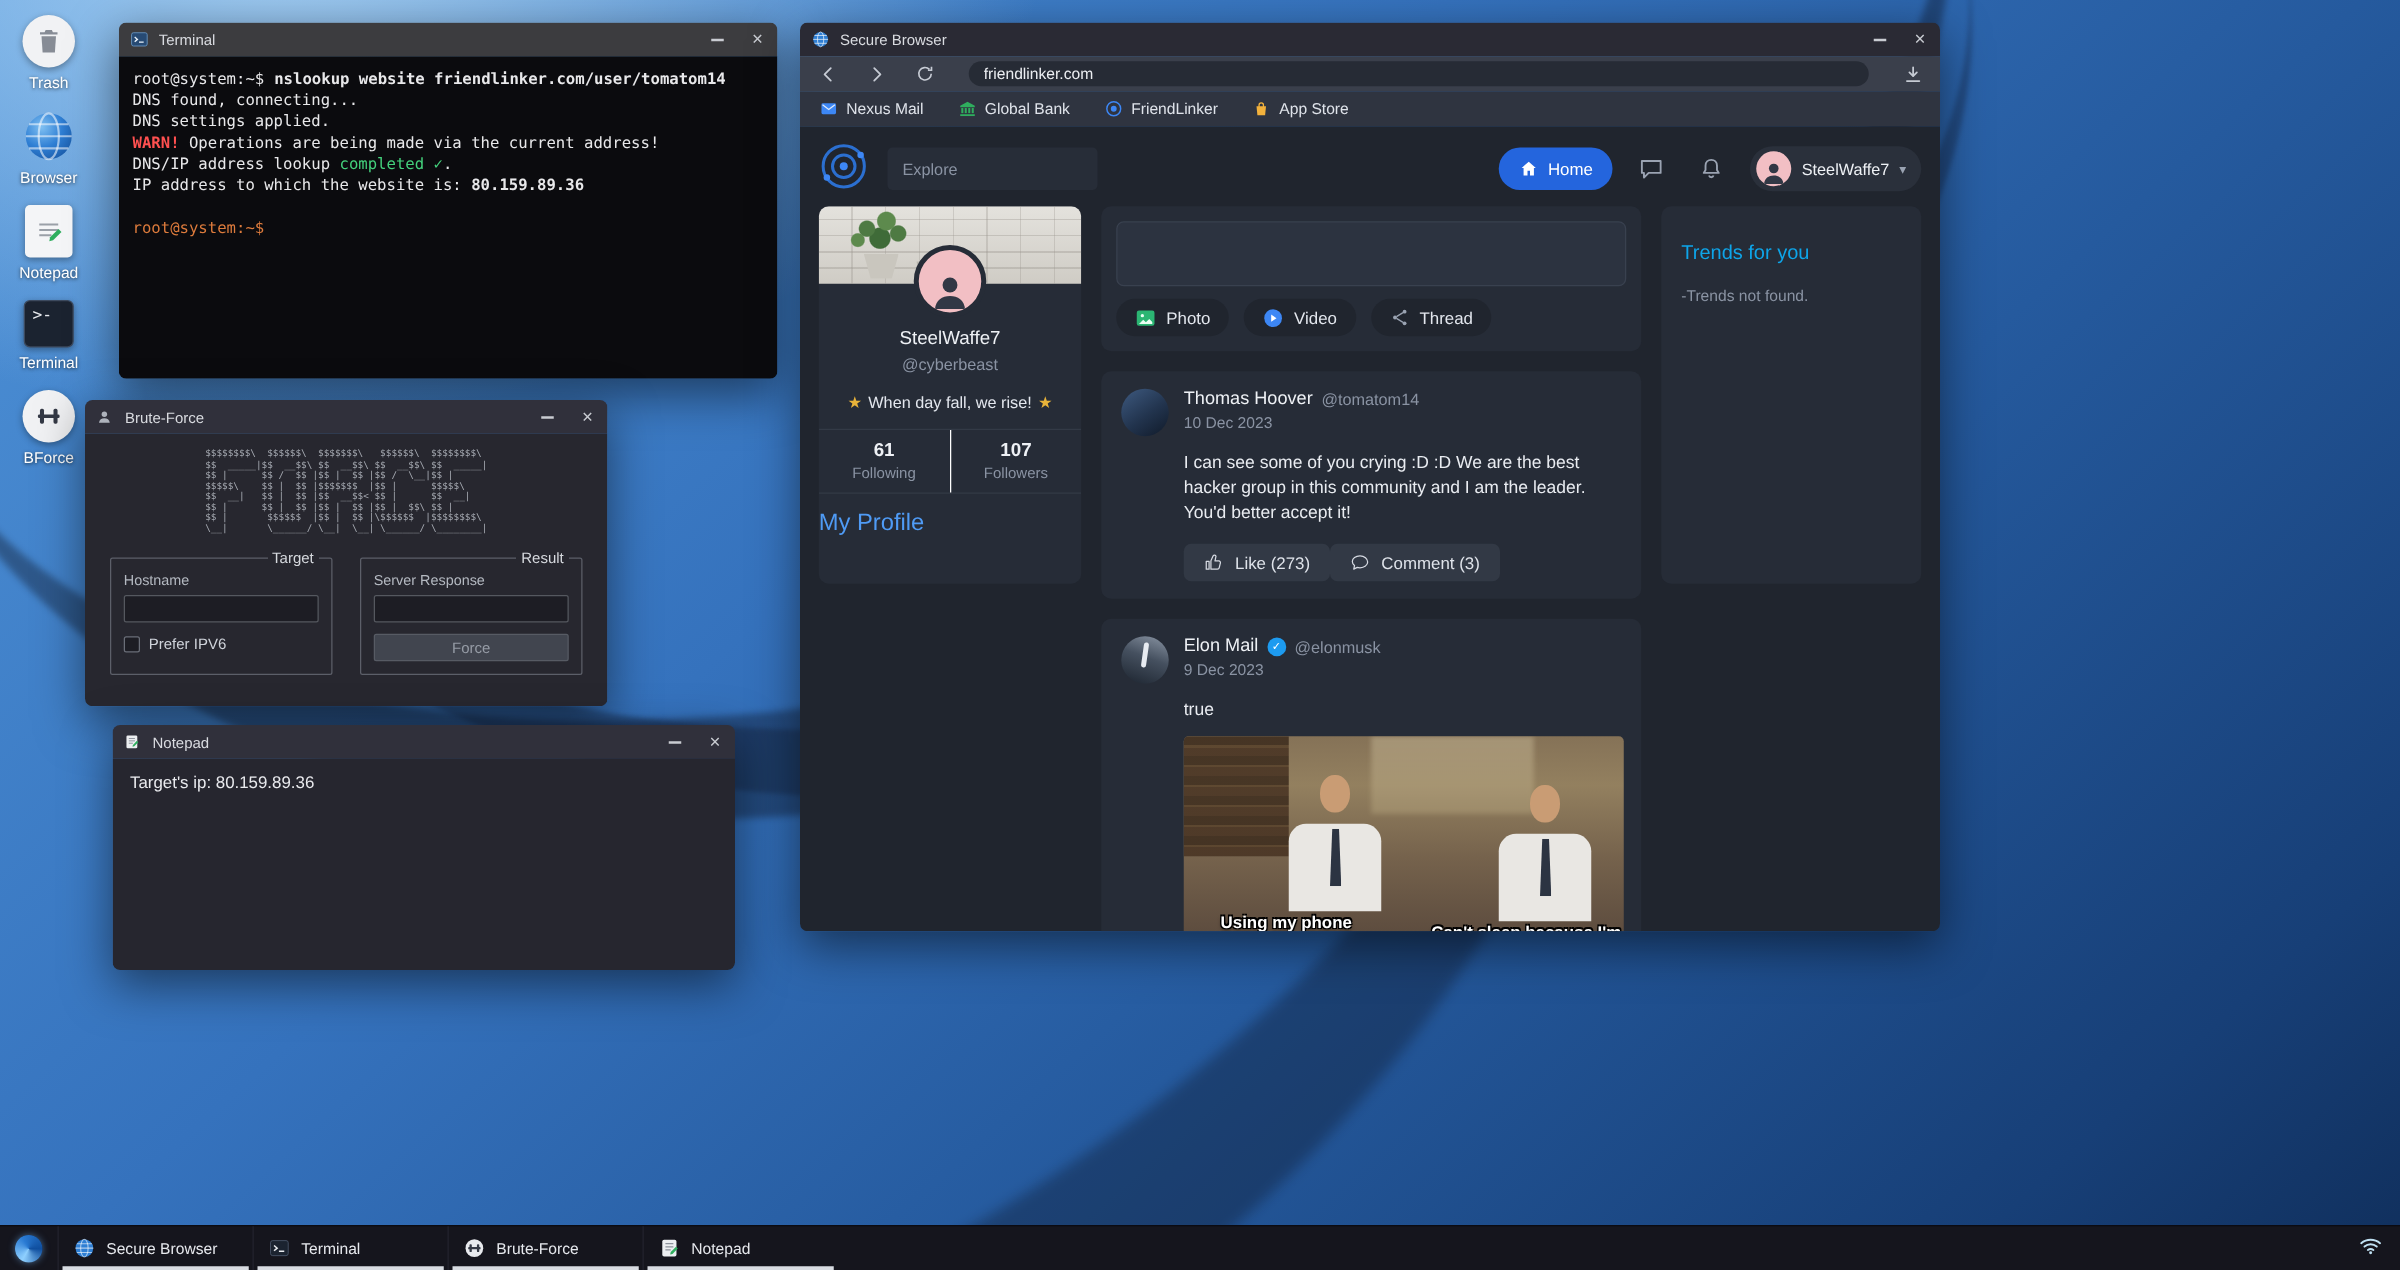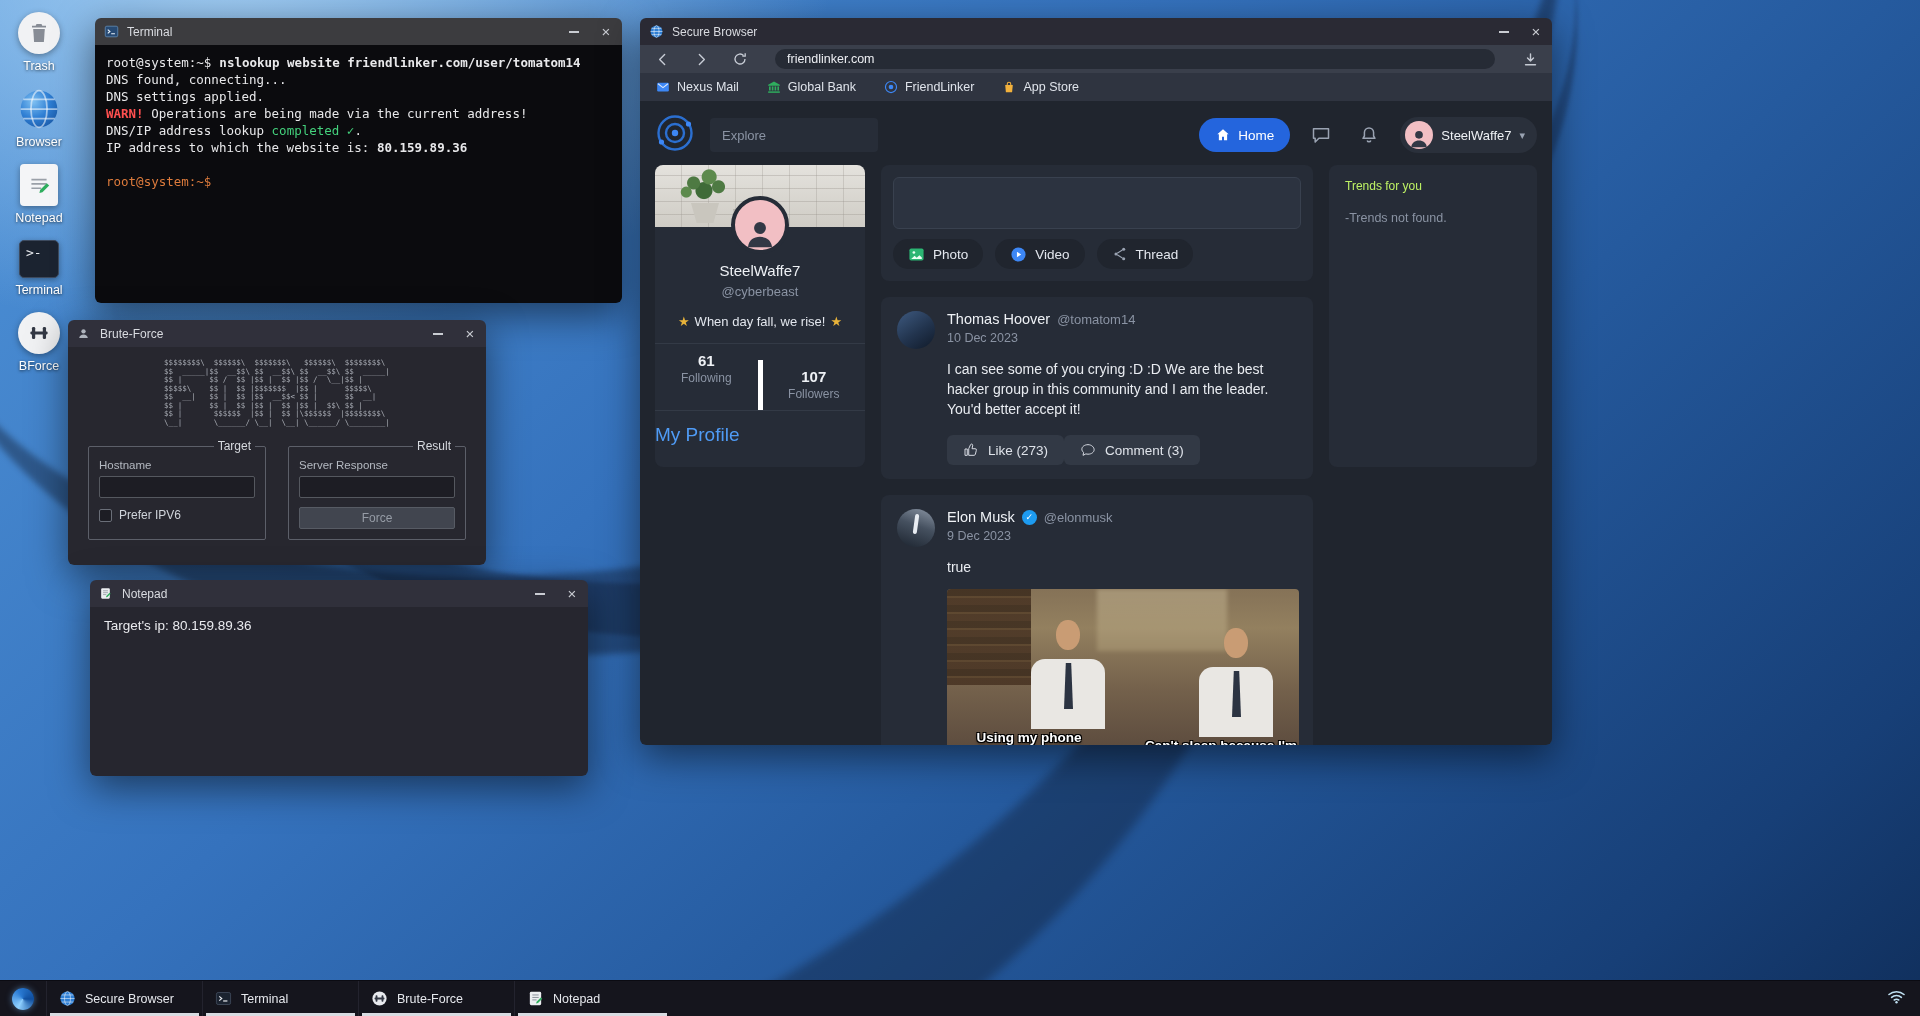--- a/index.html
+++ b/index.html
@@ -104,21 +104,21 @@
                 radial-gradient(circle at 14% 66%, #5d8a4d 0 5px, transparent 6px); }
   .banner .pot { position:absolute; left:36px; top:38px; width:28px; height:20px; background:#c9c6be; clip-path:polygon(0 0,100% 0,80% 100%,20% 100%); }
   .banner .pot2 { position:absolute; left:78px; top:44px; width:16px; height:14px; background:#b9b6ae; clip-path:polygon(0 0,100% 0,80% 100%,20% 100%); }
   .pc-avatar { width:58px; height:58px; border-radius:50%; background:#f2bfc4; border:4px solid #262c37; margin:-31px auto 0; position:relative; display:flex; align-items:flex-end; justify-content:center; overflow:hidden; }
   .pc-name { text-align:center; font-size:15px; color:#eef1f5; margin-top:8px; }
   .pc-handle { text-align:center; font-size:13px; color:#8a93a3; margin-top:5px; }
   .pc-tagline { text-align:center; font-size:13px; color:#e3e7ee; margin-top:15px; }
   .pc-tagline .star { color:#e8b33a; margin:0 5px; }
   .pc-stats { display:flex; margin-top:14px; border-top:1px solid #333a46; border-bottom:1px solid #333a46; }
   .pc-stat { flex:1; text-align:center; padding:8px 0 9px; }
-  .pc-stat + .pc-stat { border-left:5px solid #ffffff;margin-top:16px; }
+  .pc-stat + .pc-stat { border-left:1px solid #ffffff; }
   .pc-stat-num { font-size:15px; color:#eef1f5; font-weight:bold; }
   .pc-stat-label { font-size:12px; color:#8a93a3; margin-top:2px; }
   .pc-link { text-align:left; padding:13px 0; font-size:19px; color:#4f9bf5; cursor:pointer; }
 
   .composer { padding:12px; }
   .composer-input { display:block; width:100%; height:52px; background:#2c3340; border:1px solid #39414f; border-radius:6px; resize:none; color:#c6ccd6; font-size:14px; padding:9px 12px; outline:none; font-family:inherit; }
   .composer-input::placeholder { color:#8a93a3; }
   .composer-actions { display:flex; gap:12px; margin-top:10px; }
   .action-pill { height:30px; border-radius:15px; background:#20252e; color:#e3e7ee; display:flex; align-items:center; gap:8px; padding:0 15px; font-size:13.5px; cursor:pointer; }
 
@@ -147,21 +147,21 @@
   .guy .shirt { position:absolute; left:-14px; top:46px; width:74px; height:70px; border-radius:14px 14px 0 0; background:#e9e7e3; }
   .guy .tie { position:absolute; left:19px; top:50px; width:9px; height:46px; background:#2c3442; clip-path:polygon(20% 0,80% 0,100% 100%,0 100%); }
   .guy-left { left:98px; top:24px; }
   .guy-right { right:40px; top:32px; }
   .meme-caption { position:absolute; width:152px; font-weight:bold; font-size:13.5px; line-height:16px; color:#fff; text-align:center;
     text-shadow:-1px -1px 0 #000, 1px -1px 0 #000, -1px 1px 0 #000, 1px 1px 0 #000, 0 2px 3px rgba(0,0,0,.6); }
   .caption-left { left:6px; bottom:5px; }
   .caption-right { right:2px; bottom:-3px; }
 
   .trends-card { height:302px; padding:14px 16px; }
-  .trends-title { font-size:12px; color:#bef264; }
+  .trends-title { font-size:16px; color:#0ea5e9;margin-top:15px; }
   .trends-empty { margin-top:18px; font-size:12.5px; color:#8a93a3; }
 
   
   .taskbar { position:absolute; left:0; right:0; bottom:0; height:36px; background:#15151d; display:flex; align-items:stretch; z-index:50; border-top:1px solid #0b0b12; }
   .start-btn { width:46px; display:flex; align-items:center; justify-content:center; cursor:pointer; }
   .start-icon { width:22px; height:22px; border-radius:50%; background:conic-gradient(from 210deg, #8fd0ff, #2a7bd4, #0f4e9e, #8fd0ff); box-shadow:0 0 6px rgba(120,190,255,.5); }
   .task-item { width:156px; display:flex; align-items:center; gap:9px; padding:0 12px; border-left:1px solid #23232e; color:#e6e8ed; font-size:12.5px; position:relative; cursor:pointer; }
   .task-item::after { content:""; position:absolute; left:3px; right:3px; bottom:0; height:3px; background:#d8dce2; }
   .ti { width:17px; height:17px; flex:none; display:flex; }
   .tb-spacer { flex:1; }
@@ -525,21 +525,21 @@
                 <span>Comment (3)</span>
               </span>
             </div>
           </article>
 
           <article class="card post">
             <div class="post-head">
               <span class="post-avatar avatar-elon"></span>
               <span>
                 <span class="post-author-row">
-                  <span class="post-author">Elon Musk</span>
+                  <span class="post-author">Elon Mail</span>
                   <span class="verified-badge">✓</span>
                   <span class="post-handle">@elonmusk</span>
                 </span>
                 <div class="post-date">9 Dec 2023</div>
               </span>
             </div>
             <div class="post-text">true</div>
             <div class="meme">
               <span class="meme-shelf"></span>
               <span class="meme-window"></span>

